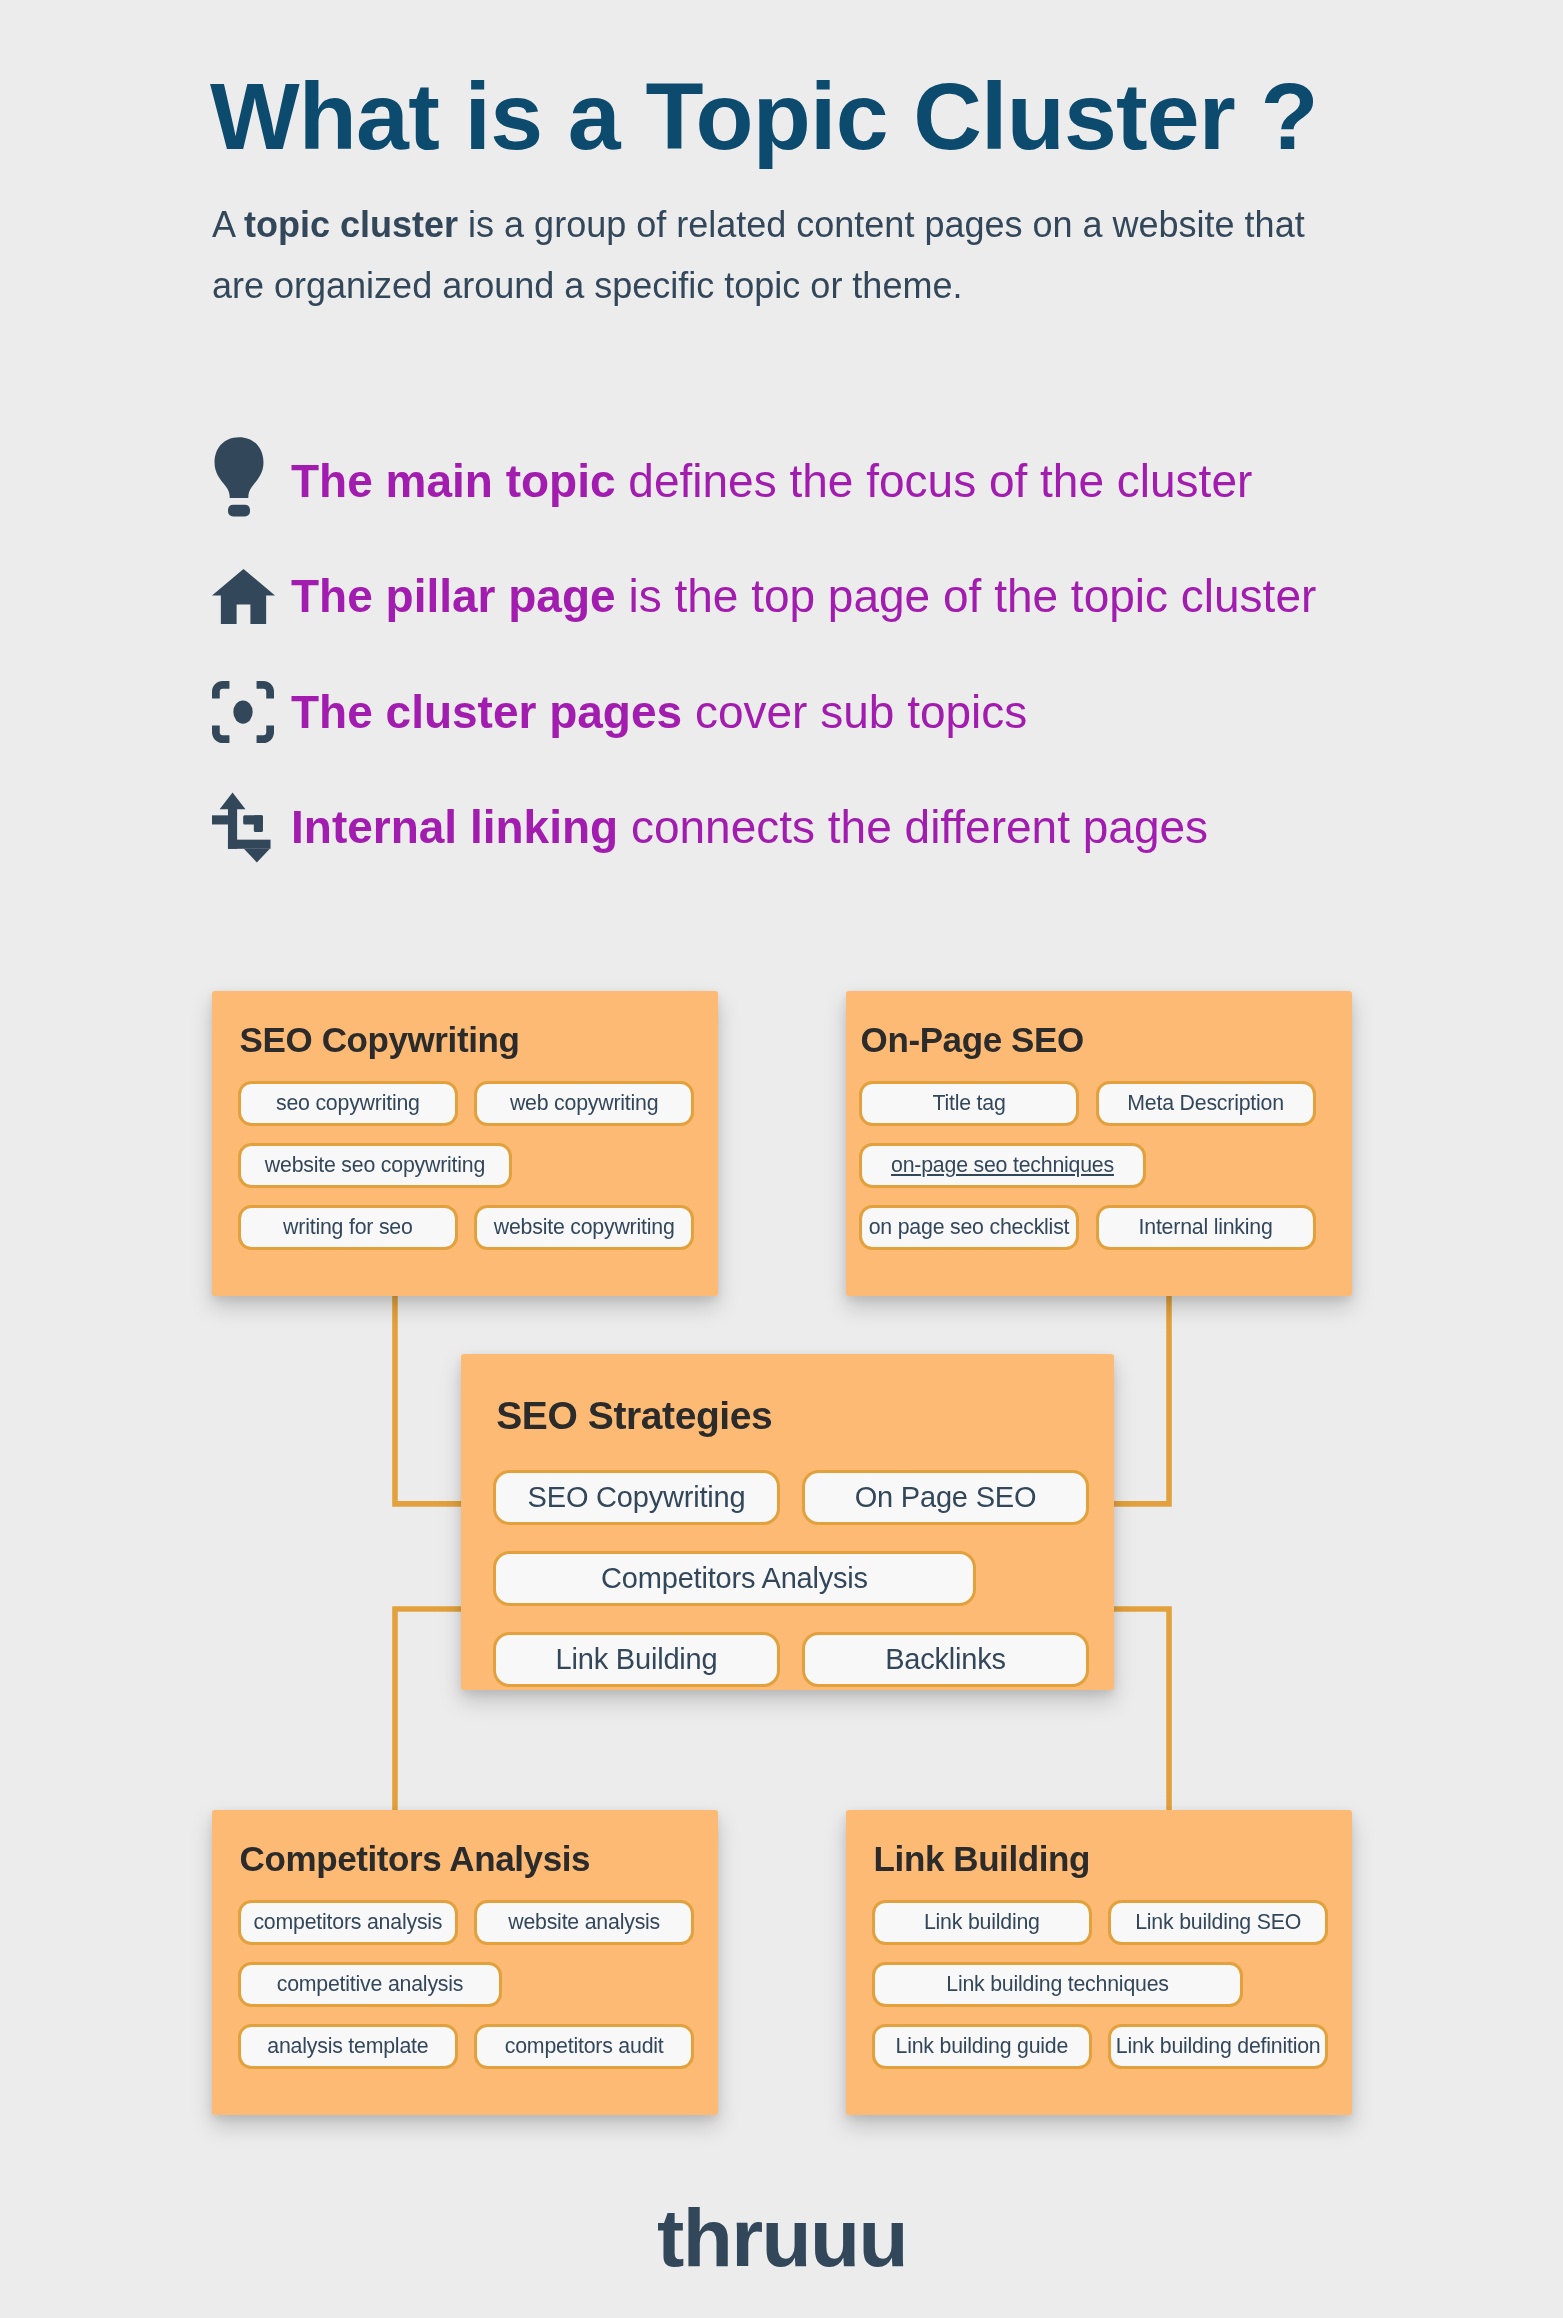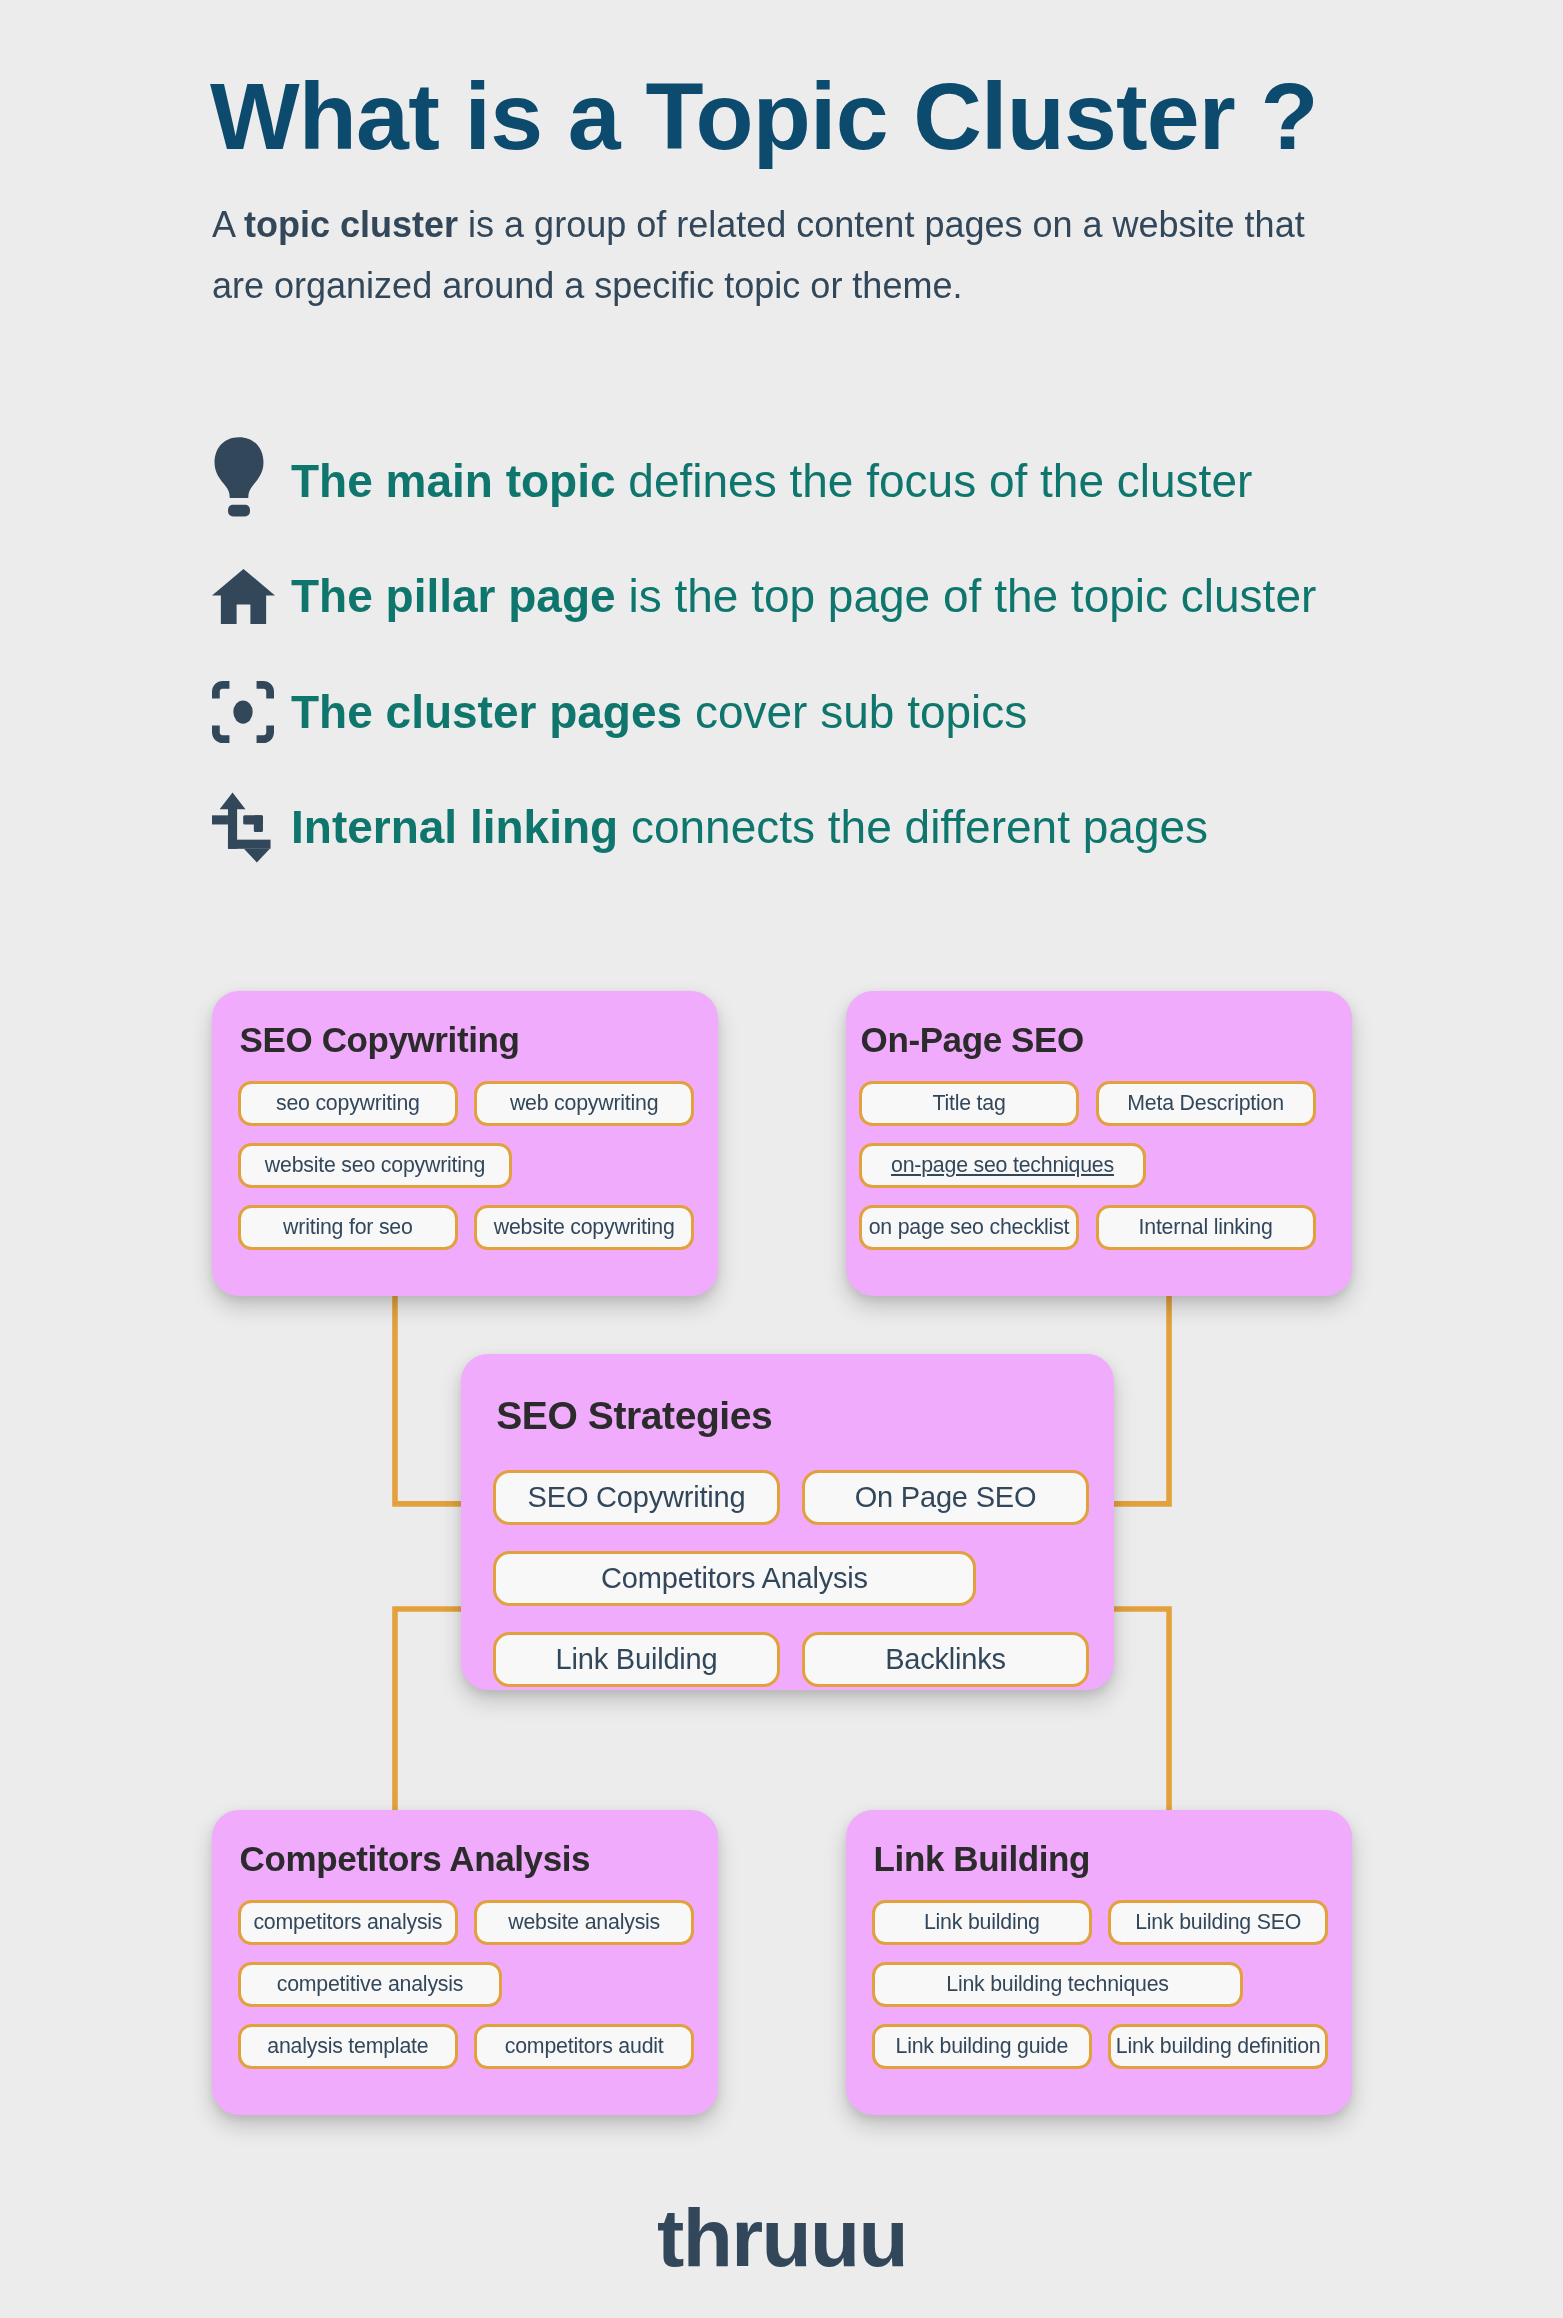--- a/index.html
+++ b/index.html
@@ -21,30 +21,30 @@
     position:absolute;left:212px;top:194px;width:1137px;
     font-size:36px;line-height:61px;color:#33475B;font-weight:400;
   }
   .intro b{font-weight:700;}
 
   
   .legend{position:absolute;left:212px;top:433px;width:1185px;}
   .legend-row{display:flex;align-items:center;height:95px;margin-bottom:20.5px;}
   .legend-icon{width:79px;min-width:79px;display:flex;align-items:center;}
   .legend-icon svg{fill:#33475B;}
-  .legend-text{font-size:46px;color:#0f766e;white-space:nowrap;}
+  .legend-text{font-size:46px;color:#a21caf;white-space:nowrap;}
   .legend-text b{font-weight:700;}
 
   
   .connectors{position:absolute;left:0;top:0;z-index:1;}
   .connectors polyline{fill:none;stroke:#E2A13C;stroke-width:7;}
 
   .card{
     position:absolute;z-index:2;box-sizing:border-box;
-    background:#f0abfc;border-radius:27px;
+    background:#fdba74;border-radius:3px;
     box-shadow:0 11px 22px rgba(0,0,0,0.18), 0 3.2px 8px rgba(0,0,0,0.08);
     padding:0 24px 0 26px;
   }
   .card h2{
     margin:29px 0 0 1.6px;font-size:35px;line-height:40px;
     font-weight:700;color:#2B2B2B;letter-spacing:-0.4px;
   }
   .rows{margin-top:20.5px;}
   .pill-row{display:flex;gap:16.6px;margin-bottom:17.4px;}
   .pill{

